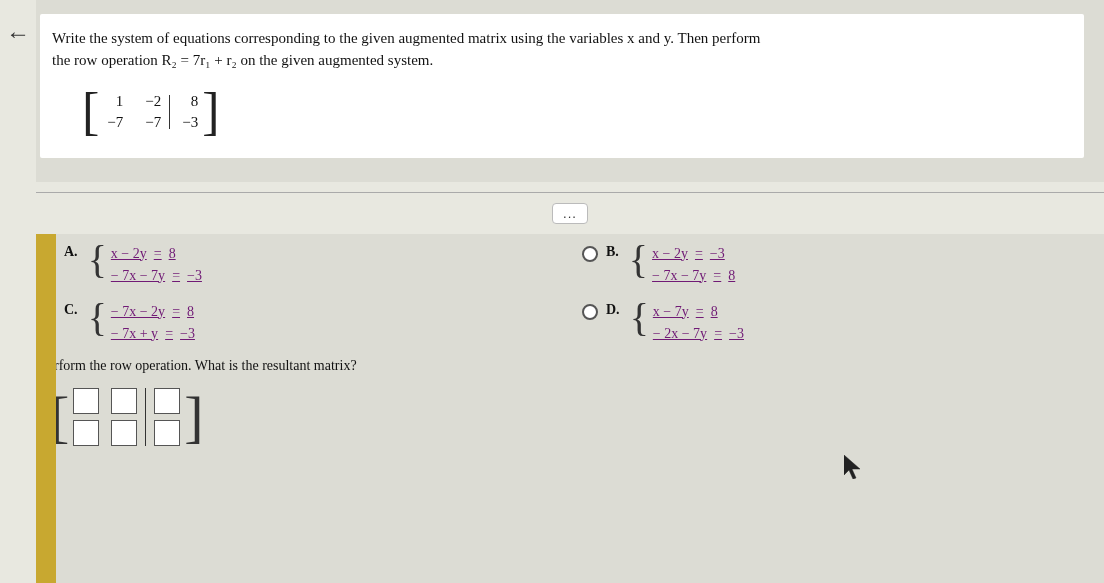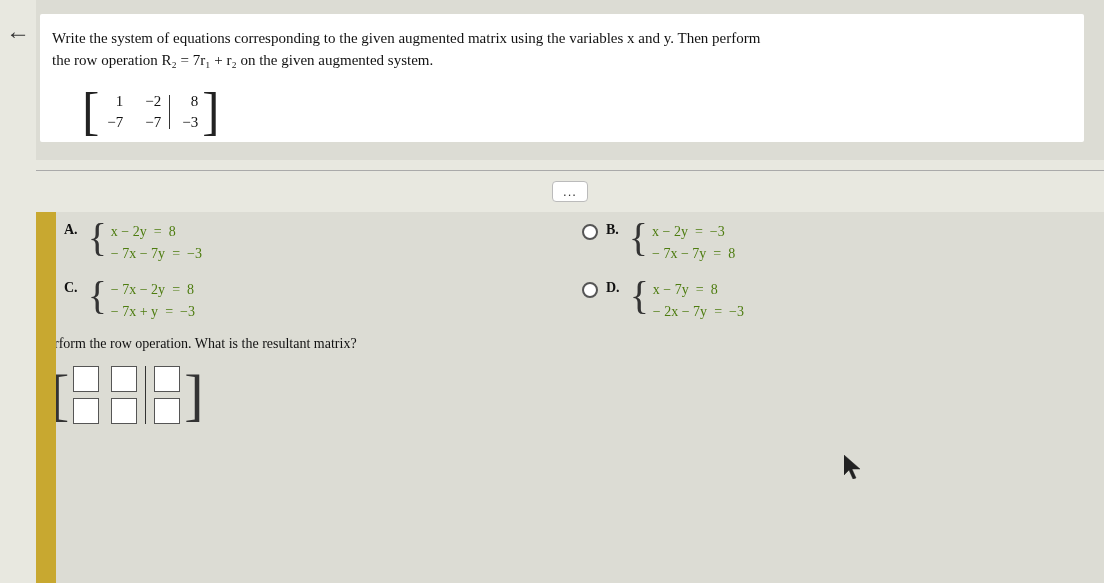--- a/index.html
+++ b/index.html
@@ -25,23 +25,23 @@
     .arrow-left {
       font-size: 24px;
       color: #333;
       font-weight: bold;
       cursor: pointer;
     }
 
     
     .question-area {
       background: white;
-      padding: 14px 16px 4px 12px;
+      padding: 14px 16px 20px 12px;
       border-radius: 2px;
-      margin-bottom: 6px;
+      margin-bottom: 12px;
     }
 
     .question-text {
       font-size: 15px;
       line-height: 1.45;
       color: #111;
     }
 
     
     .matrix-container {
@@ -192,25 +192,26 @@
     }
 
     .equations {
       display: flex;
       flex-direction: column;
       gap: 6px;
     }
 
     .equation {
       font-size: 14px;
-      color: #4d7c0f;
+      color: #701a75;
       display: flex;
       align-items: center;
       gap: 4px;
       white-space: nowrap;
+      text-decoration: underline;
     }
     .eq-sign { margin: 0 3px; }
 
     
     .perform-section {
       margin-top: 16px;
       margin-bottom: 10px;
     }
 
     .perform-text {

